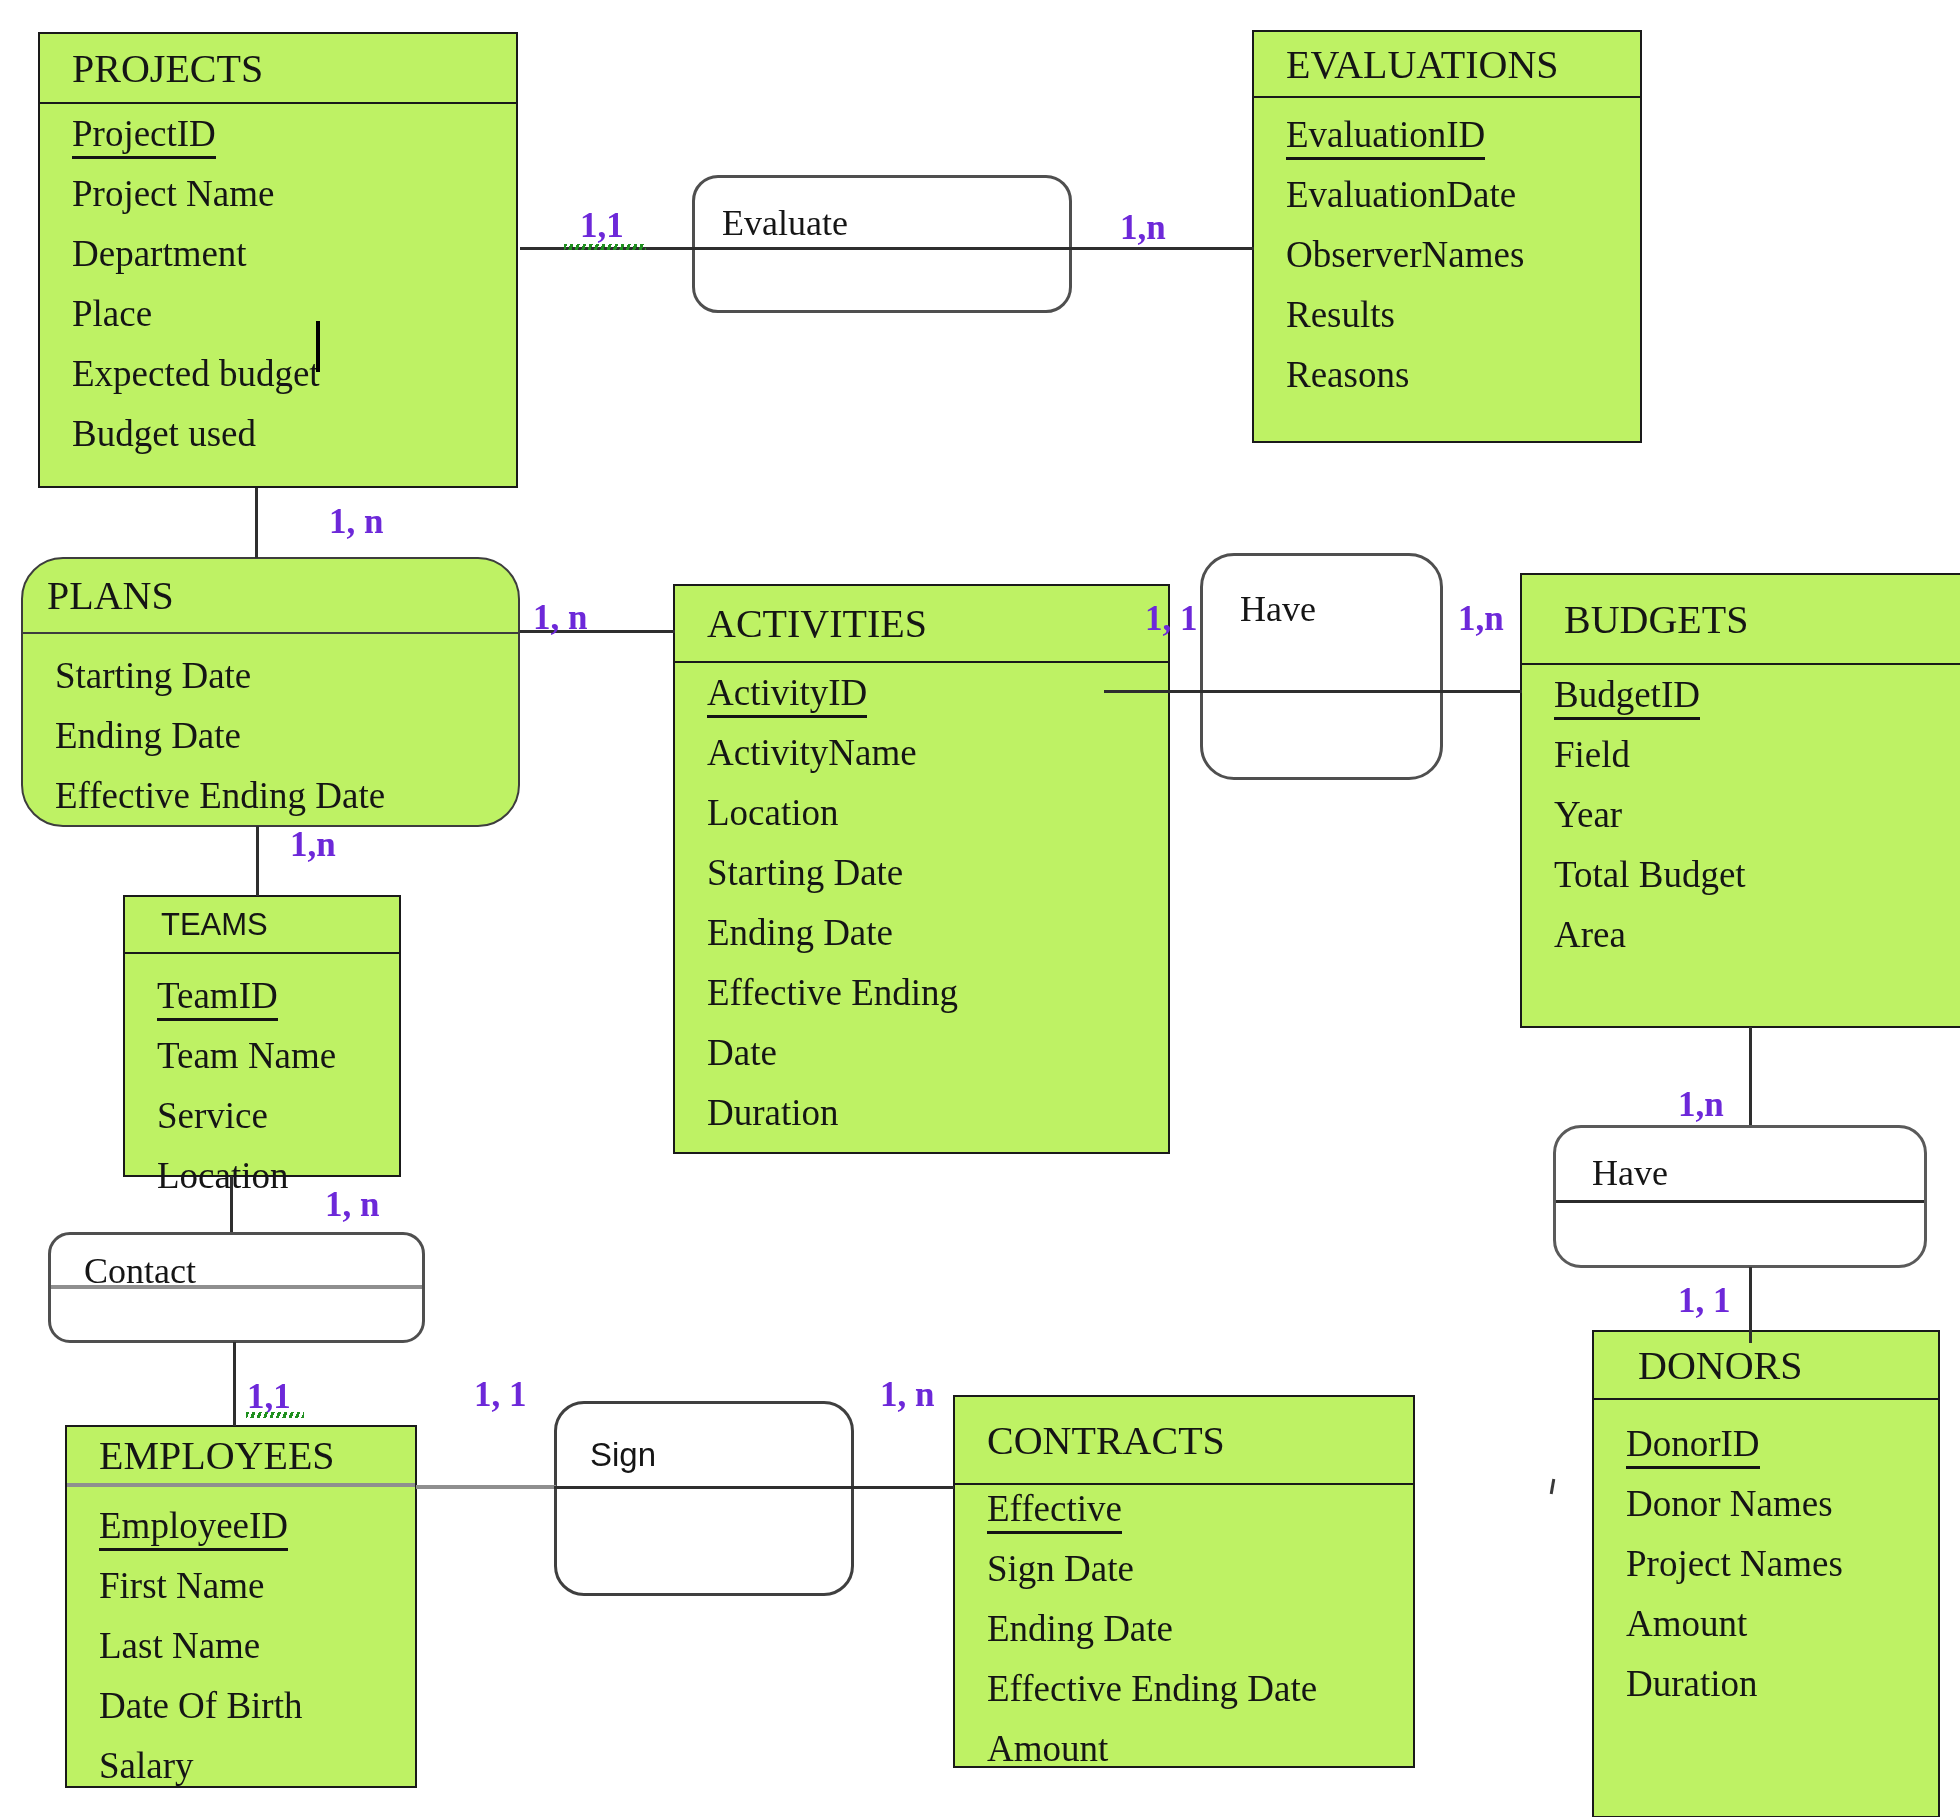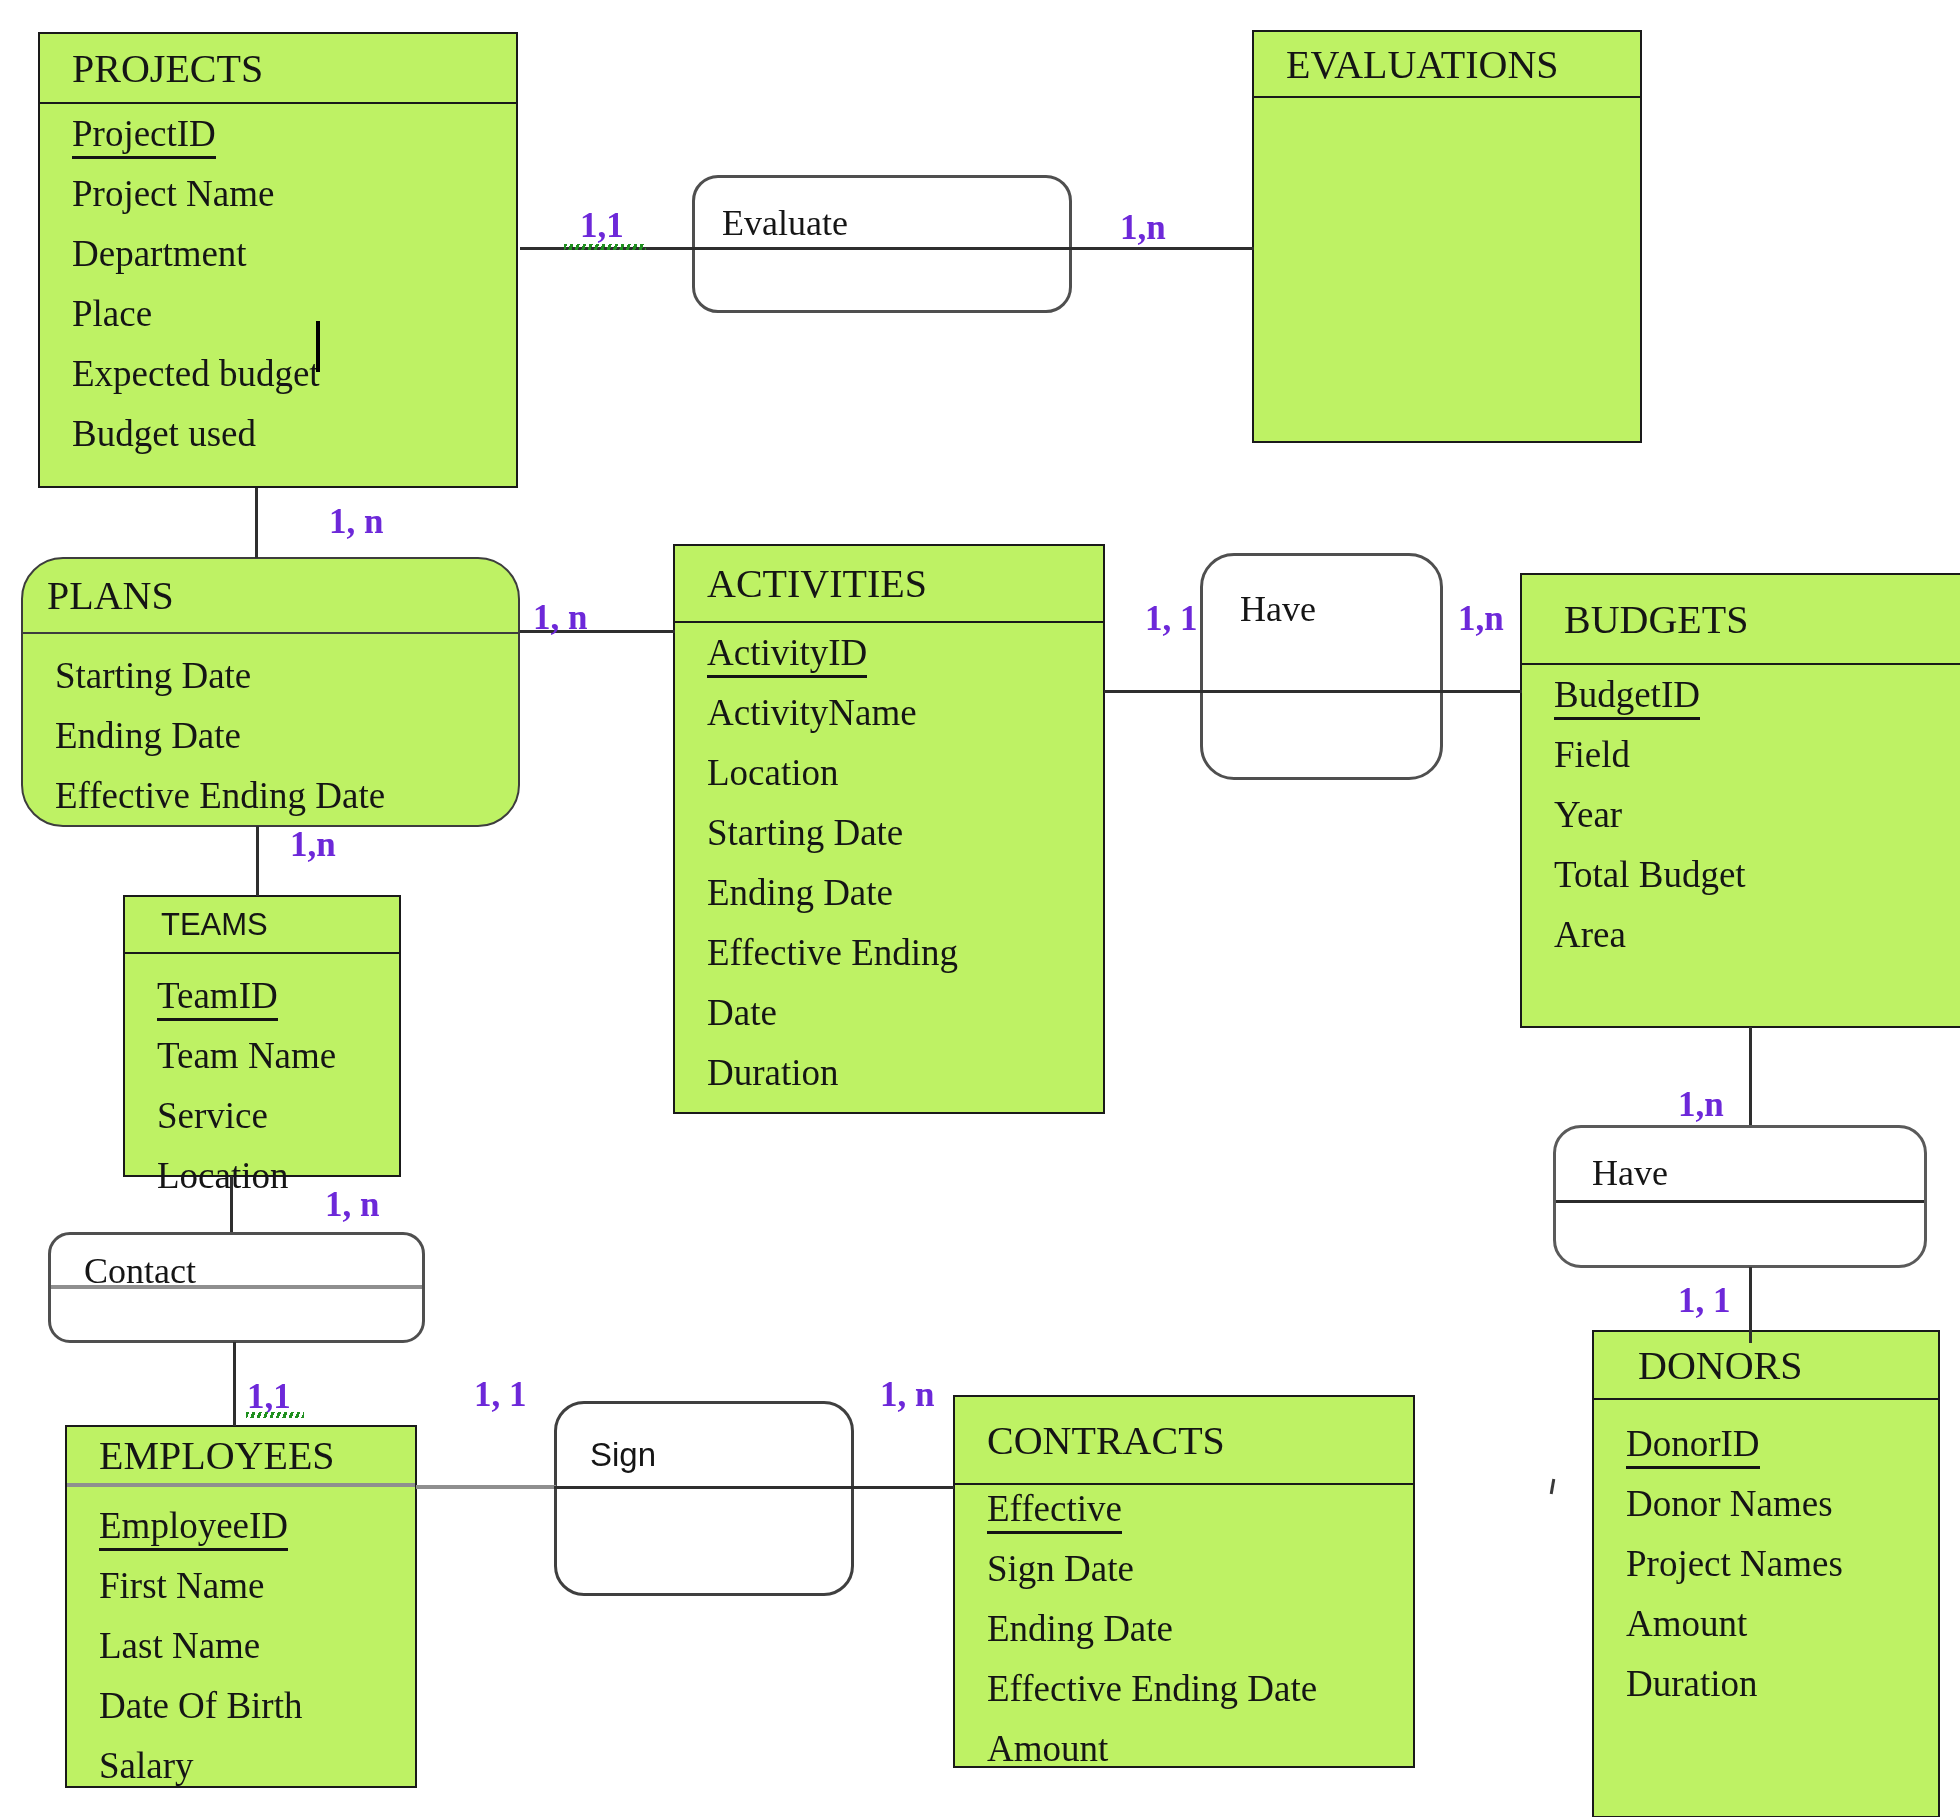--- a/index.html
+++ b/index.html
@@ -50,33 +50,40 @@
         <div class="attr">Place</div>
         <div class="attr">Expected budget</div>
         <div class="attr">Budget used</div>
       </div>
   </div>
 
   <div style="position:absolute;left:316px;top:321px;width:4px;height:51px;background:#000;"></div>
 
   <div class="entity" style="left:1252px;top:30px;width:390px;height:413px;">
     <div class="title" style="height:66px;">EVALUATIONS</div>
+    <div class="attrs" style="padding-top:7px;">
+        <div class="attr"><span class="u">EvaluationID</span></div>
+        <div class="attr">EvaluationDate</div>
+        <div class="attr">ObserverNames</div>
+        <div class="attr">Results</div>
+        <div class="attr">Reasons</div>
+      </div>
   </div>
 
   <div class="entity" style="left:21px;top:557px;width:499px;height:270px;border-radius:42px;border-color:#3d3d3d;">
     <div class="title" style="height:75px;border-bottom:2.5px solid #3d3d3d;padding-left:24px;">PLANS</div>
     <div class="attrs" style="padding-top:12px;line-height:56px;">
         <div class="attr">Starting Date</div>
         <div class="attr">Ending Date</div>
         <div class="attr">Effective Ending Date</div>
       </div>
   </div>
   <div class="card" style="left:290px;top:825px;">1,n</div>
 
-  <div class="entity" style="left:673px;top:544px;width:432px;height:570px;">
+  <div class="entity" style="left:673px;top:584px;width:497px;height:570px;">
     <div class="title" style="height:77px;">ACTIVITIES</div>
     <div class="attrs" style="padding-top:0px;">
         <div class="attr"><span class="u">ActivityID</span></div>
         <div class="attr">ActivityName</div>
         <div class="attr">Location</div>
         <div class="attr">Starting Date</div>
         <div class="attr">Ending Date</div>
         <div class="attr">Effective Ending</div>
         <div class="attr">Date</div>
         <div class="attr">Duration</div>

